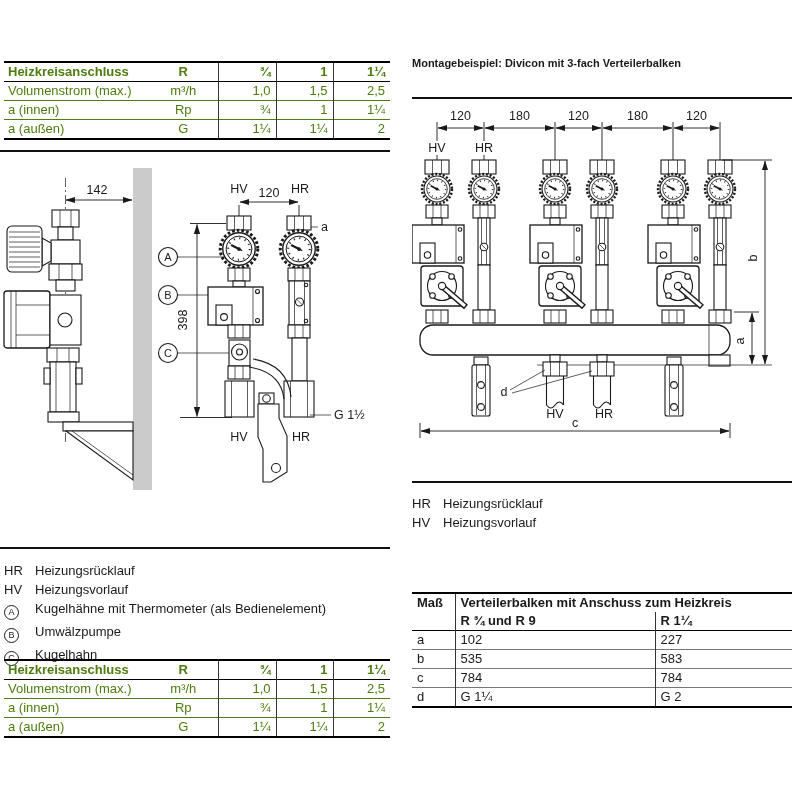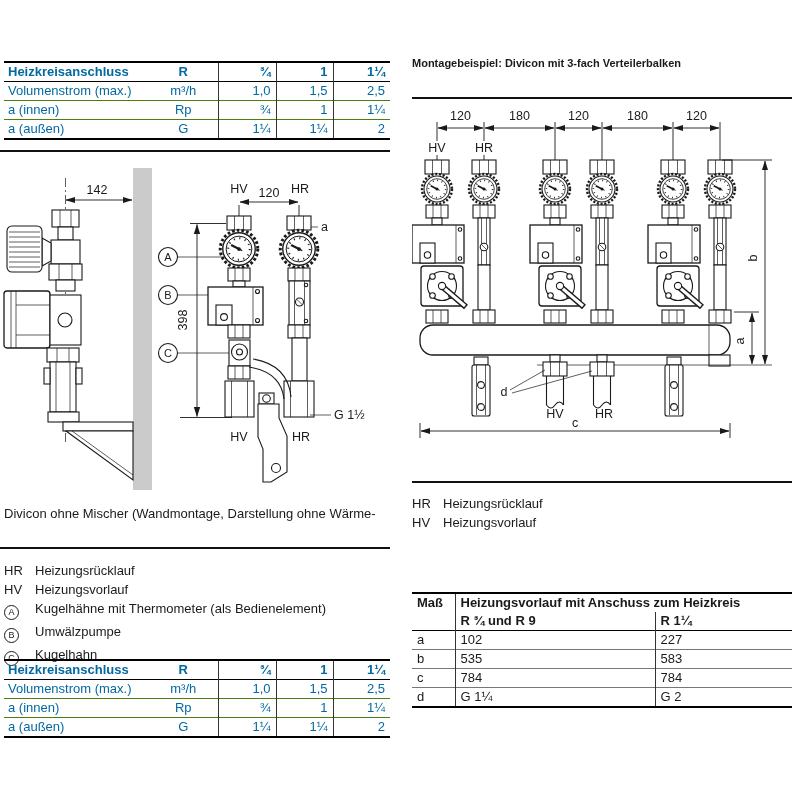--- a/index.html
+++ b/index.html
@@ -5,21 +5,21 @@
   html,body { margin:0; padding:0; background:#fff; }
   #page {
     position:relative; width:800px; height:800px; background:#ffffff;
     font-family:"Liberation Sans", sans-serif; color:#1a1a1a; overflow:hidden;
   }
   .abs { position:absolute; }
   .hrule { position:absolute; height:2px; background:#111; }
 
   
   table.spec {
-    border-collapse:collapse; table-layout:fixed; font-size:13px; color:#0369a1;
+    border-collapse:collapse; table-layout:fixed; font-size:13px; color:#4d7c0f;
     border-top:2px solid #000; border-bottom:2.5px solid #000;
   }
   table.spec thead tr { border-bottom:1.8px solid #000; }
   table.spec tbody tr { border-bottom:1px solid #4d7c0f; }
   table.spec tbody tr:last-child { border-bottom:none; }
   table.spec th, table.spec td { padding:1px 5px 2px 4px; height:15px; font-weight:normal; text-align:left; overflow:hidden; white-space:nowrap; }
   table.spec th { font-weight:bold; }
   .c-unit { text-align:center !important; }
   .c-val  { text-align:right !important; }
   .vline  { border-left:1px solid #333; }
@@ -410,21 +410,21 @@
 
   <table class="mass abs" style="left:412px; top:556px; width:380px;margin-top:36px;">
     <colgroup>
         <col style="width:43px">
         <col style="width:200px">
         <col style="width:137px">
       </colgroup>
     <thead>
       <tr>
         <th rowspan="2">Maß</th>
-        <th colspan="2" class="mass-vline">Heizungsvorlauf mit Anschuss zum Heizkreis</th>
+        <th colspan="2" class="mass-vline">Verteilerbalken mit Anschuss zum Heizkreis</th>
       </tr>
       <tr>
         <th class="mass-vline">R ¾ und R 9</th>
         <th class="mass-vline">R 1¼</th>
       </tr>
     </thead>
     <tbody>
       <tr>
         <td>a</td>
         <td class="mass-vline">102</td>
@@ -442,21 +442,20 @@
       </tr>
       <tr>
         <td>d</td>
         <td class="mass-vline">G 1¼</td>
         <td class="mass-vline">G 2</td>
       </tr>
     </tbody>
   </table>
 
   <div class="caption abs" style="left:4px; top:505px; width:384px;">
-    <div>Divicon ohne Mischer (Wandmontage, Darstellung ohne Wärme-</div>
   </div>
   <div class="hrule" style="left:0; top:547px; width:390px;"></div>
 
   <div class="abs" style="left:4px; top:564px;">
     <div class="legend-row">
       <span class="lkey">HR</span>
       <span>Heizungsrücklauf</span>
     </div>
     <div class="legend-row">
       <span class="lkey">HV</span>

